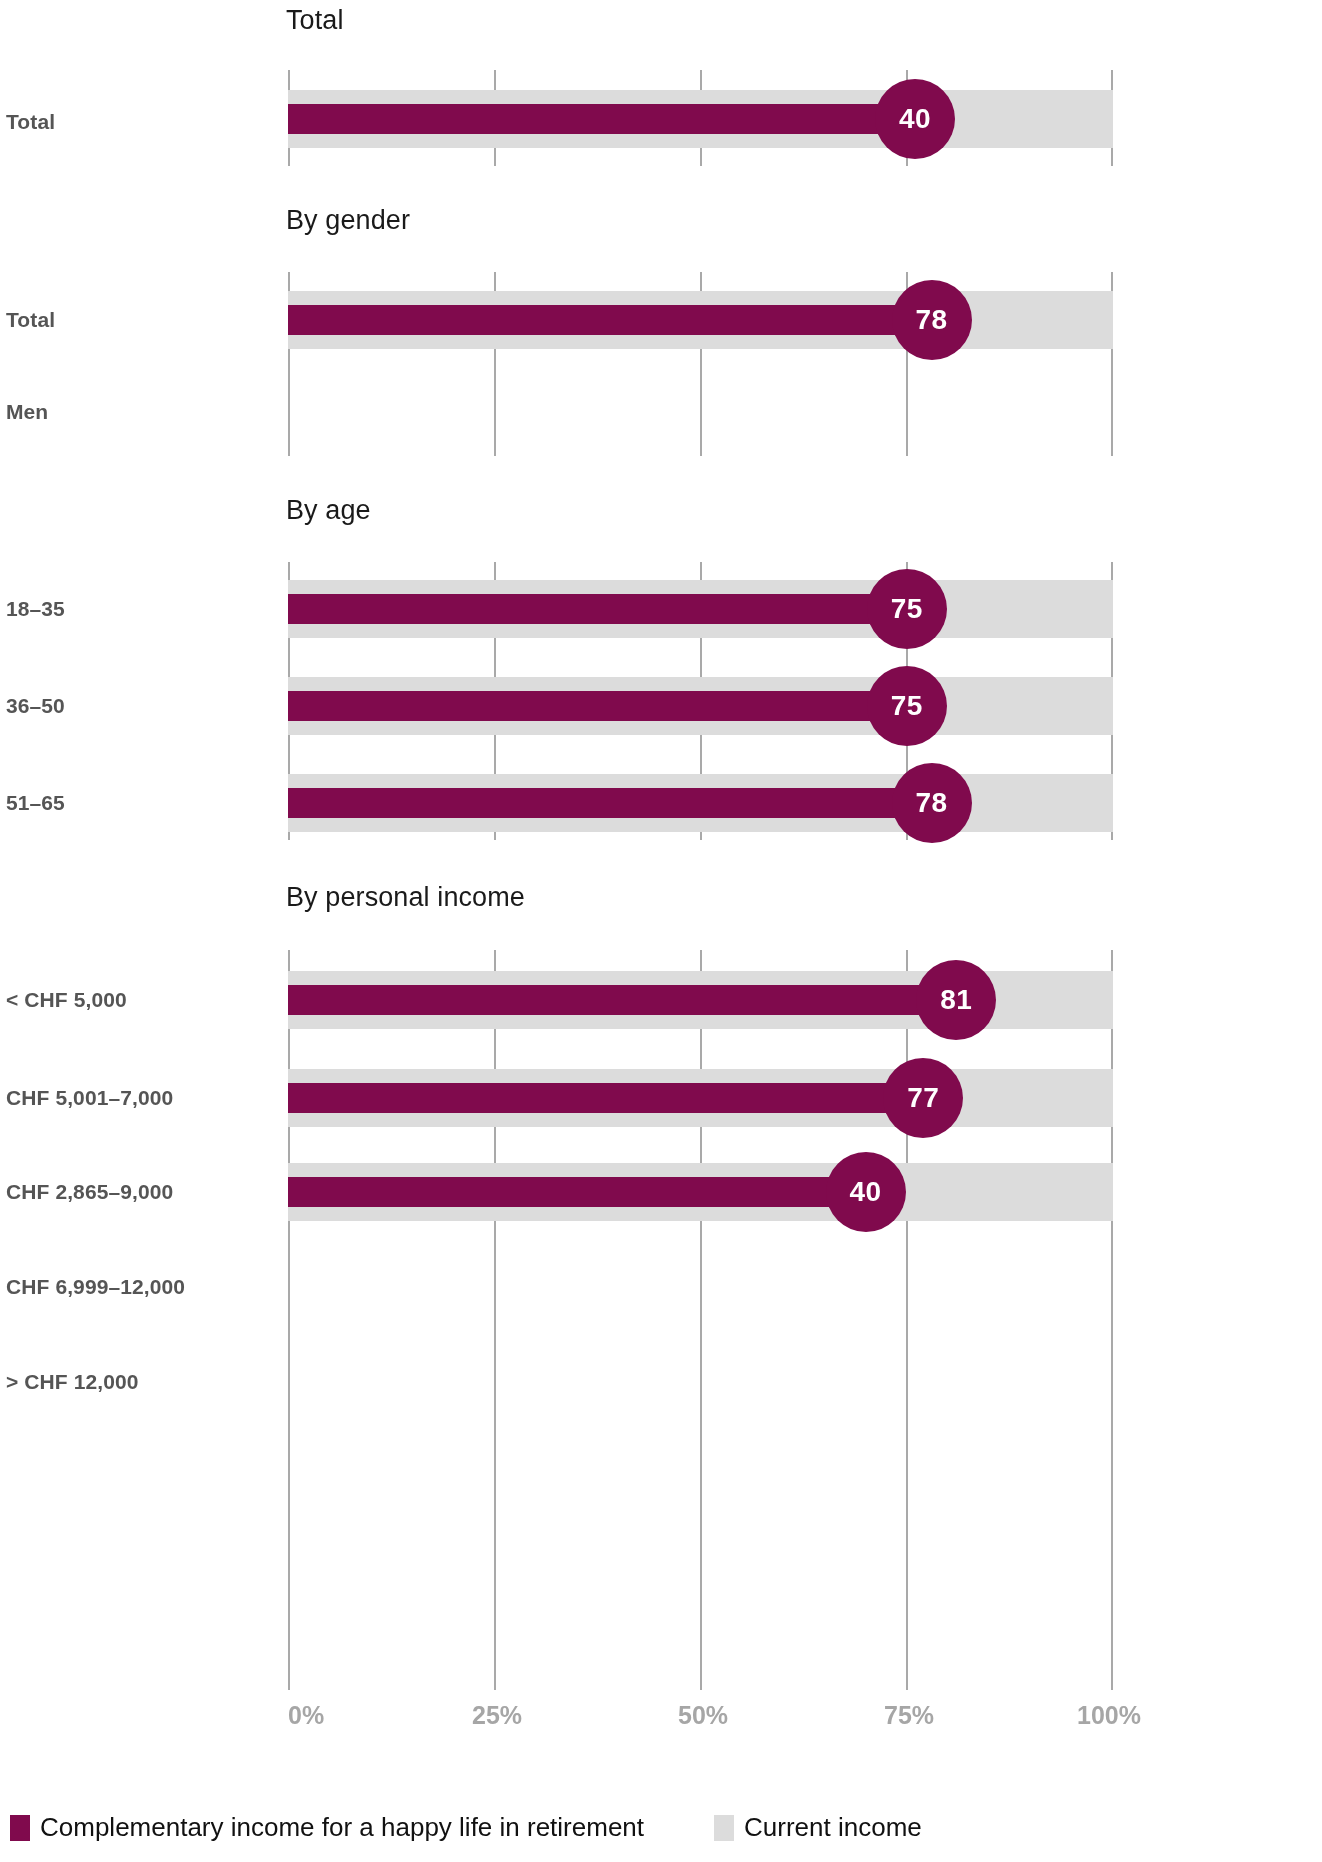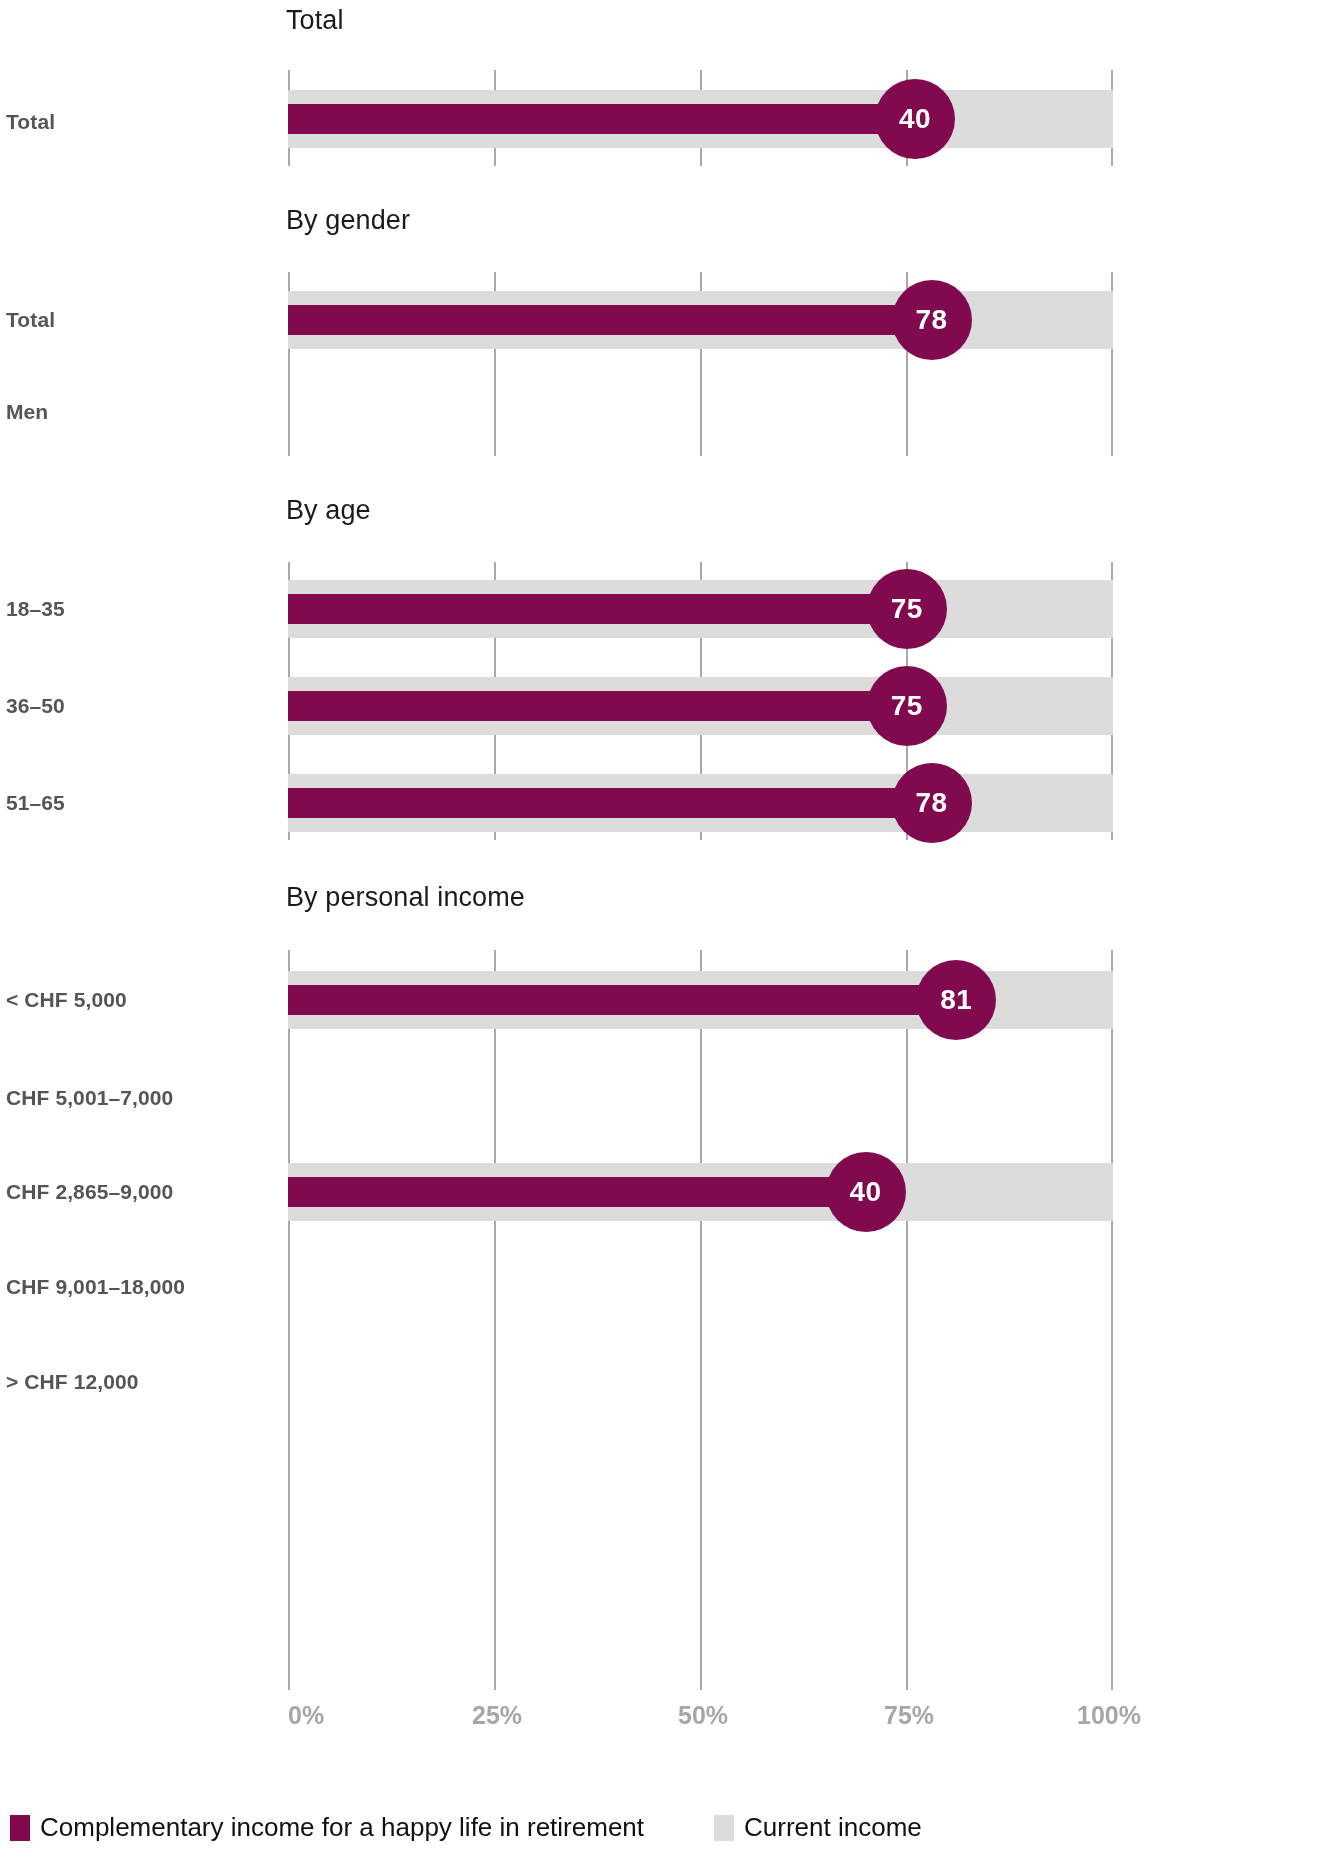--- a/index.html
+++ b/index.html
@@ -166,29 +166,34 @@
   </div>
 
   <div class="cat-label" style="top:988px">&lt; CHF 5,000</div>
   <div class="row" style="top:971px">
     <div class="bg-bar"></div>
     <div class="fg-bar" style="width:81%"></div>
     <div class="marker" style="left:calc(81% - 40px)">81</div>
   </div>
 
   <div class="cat-label" style="top:1086px">CHF 5,001–7,000</div>
+  <div class="row" style="top:1069px">
+    <div class="bg-bar"></div>
+    <div class="fg-bar" style="width:77%"></div>
+    <div class="marker" style="left:calc(77% - 40px)">77</div>
+  </div>
 
   <div class="cat-label" style="top:1180px">CHF 2,865–9,000</div>
   <div class="row" style="top:1163px">
     <div class="bg-bar"></div>
     <div class="fg-bar" style="width:70%"></div>
     <div class="marker" style="left:calc(70% - 40px)">40</div>
   </div>
 
-  <div class="cat-label" style="top:1275px">CHF 9,001–18,000</div>
+  <div class="cat-label" style="top:1275px">CHF 6,999–12,000</div>
 
   <div class="cat-label" style="top:1370px">&gt; CHF 12,000</div>
 
   <div class="axis-tick-label" style="left:288px">0%</div>
   <div class="axis-tick-label" style="left:472px">25%</div>
   <div class="axis-tick-label" style="left:678px">50%</div>
   <div class="axis-tick-label" style="left:884px">75%</div>
   <div class="axis-tick-label" style="left:1077px">100%</div>
 
   <div class="legend">

